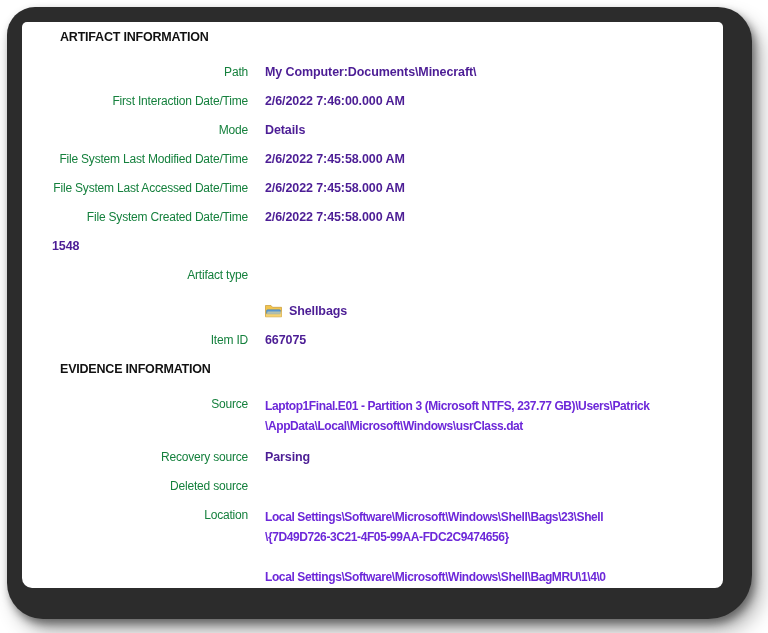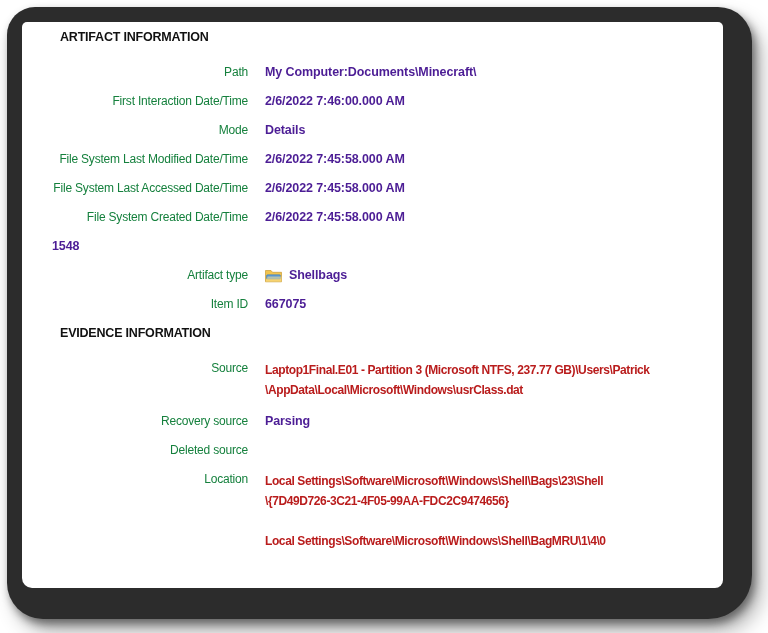--- a/index.html
+++ b/index.html
@@ -66,32 +66,33 @@
     font-size: 12.5px;
     font-weight: bold;
     color: #4c1d95;
     letter-spacing: -0.1px;
     line-height: 16px;
     min-height: 16px;
     white-space: pre-wrap;
     word-wrap: break-word;
   }
   .row .val.link {
-    color: #b91c1c;
+    color: #6d28d9;
     font-size: 12px;
     letter-spacing: -0.4px;
     line-height: 20px;
     cursor: pointer;
   }
   .row.spaced {
     margin-top: 20px;
   }
   .val.with-icon {
     display: flex;
-    align-items: center;
+    align-items: flex-start;
+    margin-top: 36px;
   }
   .icon-wrap {
     display: inline-flex;
     width: 17px;
     height: 15px;
     margin-right: 7px;
     flex: 0 0 17px;
   }
   .icon-wrap svg { display: block; }
 </style>

